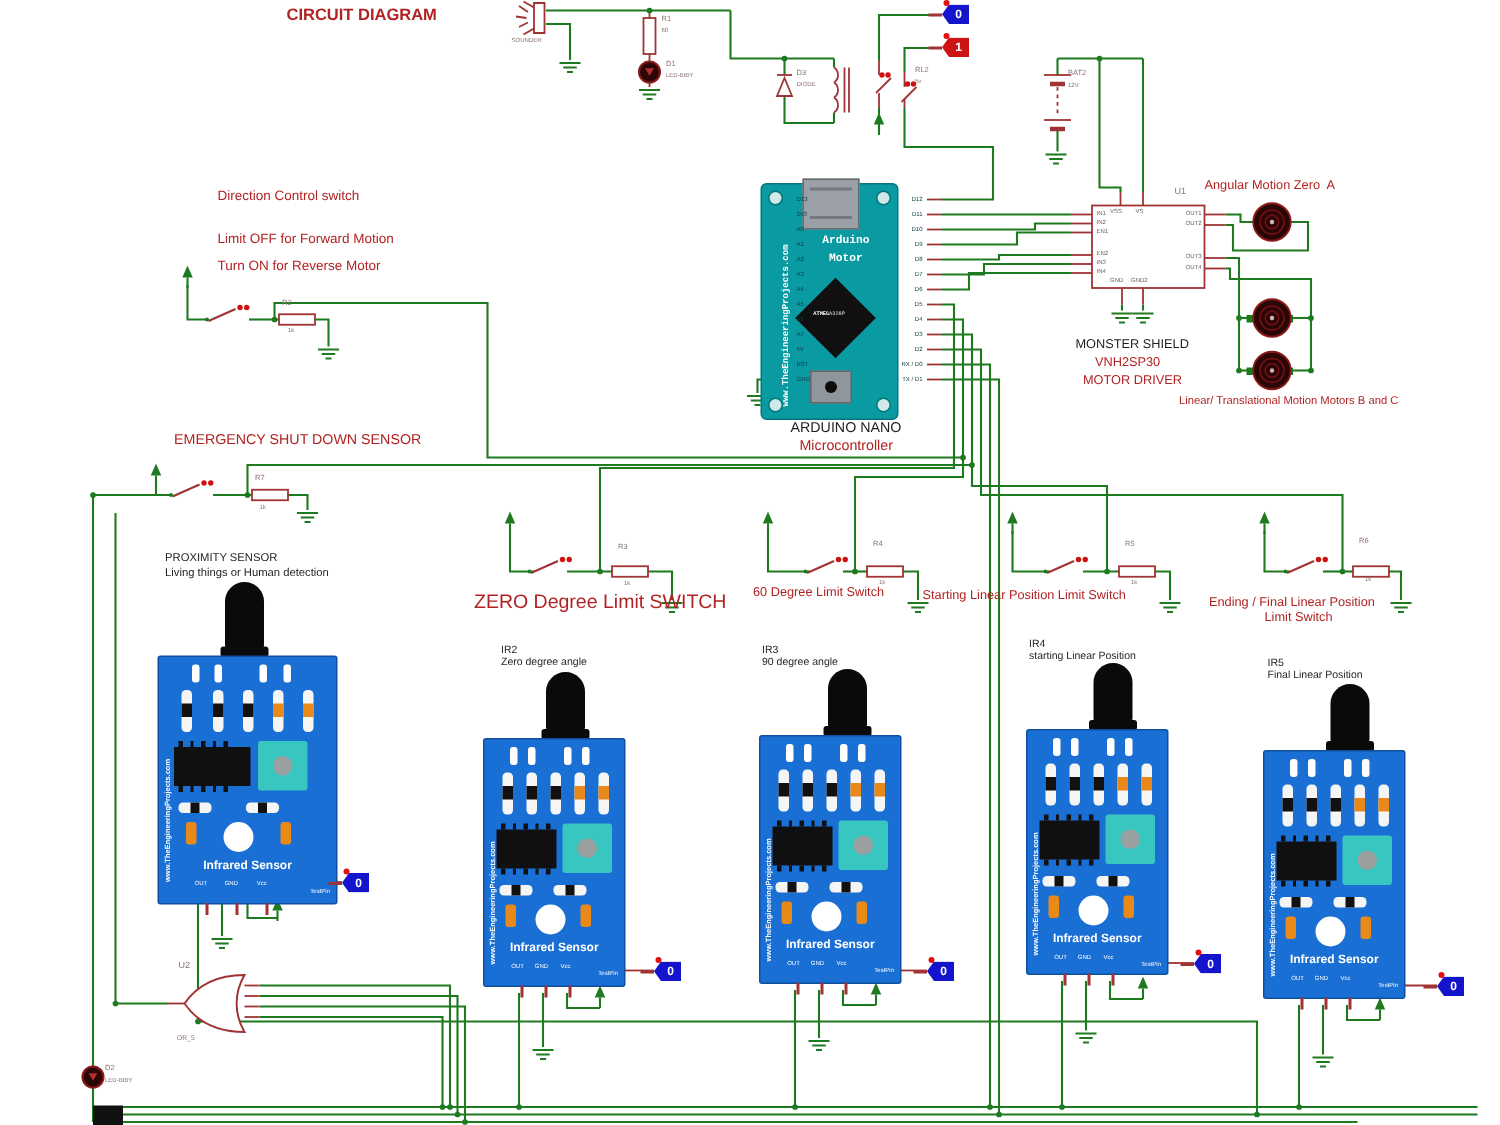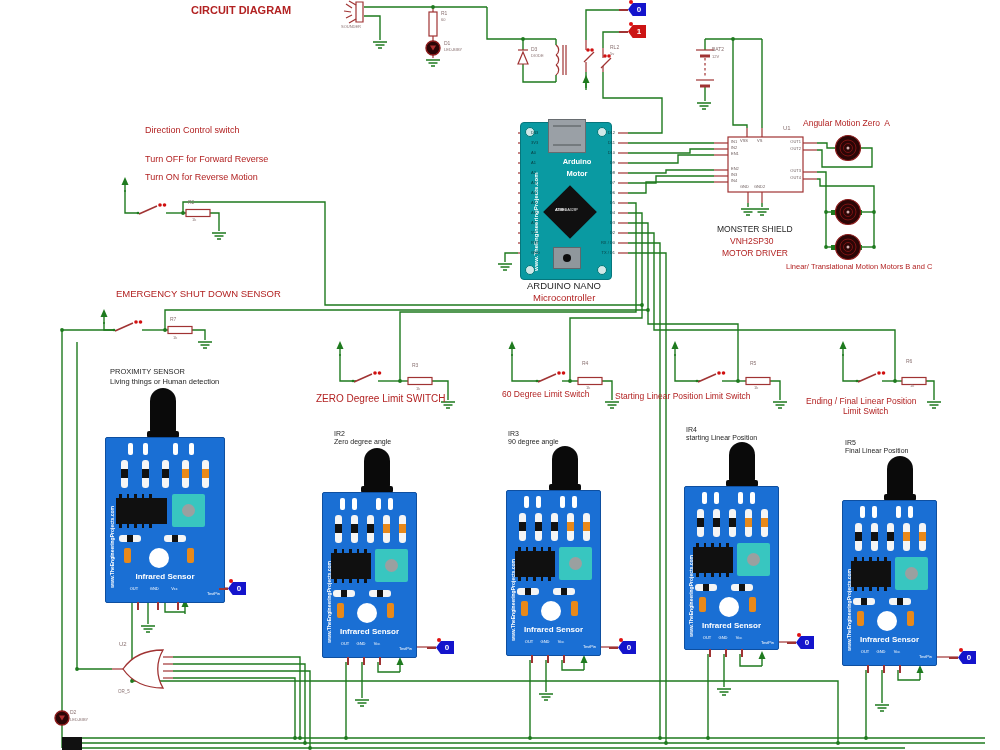--- a/index.html
+++ b/index.html
@@ -337,21 +337,21 @@
       <line x1="618" y1="183" x2="628" y2="183" stroke="#a03333" stroke-width="1.2"></line>
       <line x1="618" y1="193" x2="628" y2="193" stroke="#a03333" stroke-width="1.2"></line>
       <line x1="618" y1="203" x2="628" y2="203" stroke="#a03333" stroke-width="1.2"></line>
       <line x1="618" y1="213" x2="628" y2="213" stroke="#a03333" stroke-width="1.2"></line>
       <line x1="618" y1="223" x2="628" y2="223" stroke="#a03333" stroke-width="1.2"></line>
       <line x1="618" y1="233" x2="628" y2="233" stroke="#a03333" stroke-width="1.2"></line>
       <line x1="618" y1="243" x2="628" y2="243" stroke="#a03333" stroke-width="1.2"></line>
       <line x1="618" y1="253" x2="628" y2="253" stroke="#a03333" stroke-width="1.2"></line>
     </svg>
 
-  <div class="arduino" style="left:520px;top:122px;width:90px;height:156px;">
+  <div class="arduino" style="left:507px;top:122px;width:90px;height:156px;font-family:Liberation Mono, monospace;">
     <div class="ard-usb" style="left:27px;top:-4px;width:36px;height:32px;">
       <div class="ard-usb-line" style="left:4px;top:5px;width:28px;height:2px;"></div>
       <div class="ard-usb-line" style="left:4px;top:24px;width:28px;height:2px;"></div>
     </div>
     <div class="ard-hole" style="left:4px;top:4px;"></div>
     <div class="ard-hole" style="left:76px;top:4px;"></div>
     <div class="ard-hole" style="left:4px;top:142px;"></div>
     <div class="ard-hole" style="left:76px;top:142px;"></div>
     <div class="ard-site" style="left:12px;top:148px;">www.TheEngineeringProjects.com</div>
     <div class="ard-name" style="left:28px;top:34px;">Arduino</div>
@@ -382,30 +382,30 @@
     <div class="lbl" style="left:712px;top:55px;font-size:4px;color:#8a7272;">12V</div>
     <div class="lbl" style="left:783px;top:125px;font-size:6px;color:#8a7272;">U1</div>
     <div class="lbl" style="left:803px;top:119px;font-size:8.5px;color:#b22222;">Angular Motion Zero  A</div>
     <div class="lbl" style="left:717px;top:225px;font-size:8.5px;color:#1f1f1f;">MONSTER SHIELD</div>
     <div class="lbl" style="left:730px;top:237px;font-size:8.5px;color:#b22222;">VNH2SP30</div>
     <div class="lbl" style="left:722px;top:249px;font-size:8.5px;color:#b22222;">MOTOR DRIVER</div>
     <div class="lbl" style="left:786px;top:263px;font-size:7.5px;color:#b22222;">Linear/ Translational Motion Motors B and C</div>
     <div class="lbl" style="left:527px;top:281px;font-size:9.5px;color:#1f1f1f;">ARDUINO NANO</div>
     <div class="lbl" style="left:533px;top:293px;font-size:9.5px;color:#b22222;">Microcontroller</div>
     <div class="lbl" style="left:145px;top:126px;font-size:9px;color:#b22222;">Direction Control switch</div>
-    <div class="lbl" style="left:145px;top:155px;font-size:9px;color:#b22222;">Turn OFF for Forward Reverse</div>
-    <div class="lbl" style="left:145px;top:173px;font-size:9px;color:#b22222;">Turn ON for Reverse Motion</div>
+    <div class="lbl" style="left:145px;top:155px;font-size:9px;color:#b22222;">Limit OFF for Forward Motion</div>
+    <div class="lbl" style="left:145px;top:173px;font-size:9px;color:#b22222;">Turn ON for Reverse Motor</div>
     <div class="lbl" style="left:188px;top:200px;font-size:5px;color:#8a7272;">R2</div>
     <div class="lbl" style="left:192px;top:218px;font-size:4px;color:#8a7272;">1k</div>
     <div class="lbl" style="left:116px;top:289px;font-size:9.5px;color:#b22222;">EMERGENCY SHUT DOWN SENSOR</div>
     <div class="lbl" style="left:170px;top:317px;font-size:5px;color:#8a7272;">R7</div>
     <div class="lbl" style="left:173px;top:336px;font-size:4px;color:#8a7272;">1k</div>
     <div class="lbl" style="left:110px;top:368px;font-size:7.5px;color:#1f1f1f;">PROXIMITY SENSOR</div>
     <div class="lbl" style="left:110px;top:378px;font-size:7.5px;color:#1f1f1f;">Living things or Human detection</div>
-    <div class="lbl" style="left:316px;top:394px;font-size:10px;color:#b22222;">ZERO Degree Limit SWITCH</div>
+    <div class="lbl" style="left:316px;top:394px;font-size:13px;color:#b22222;">ZERO Degree Limit SWITCH</div>
     <div class="lbl" style="left:412px;top:363px;font-size:5px;color:#8a7272;">R3</div>
     <div class="lbl" style="left:416px;top:387px;font-size:4px;color:#8a7272;">1k</div>
     <div class="lbl" style="left:502px;top:390px;font-size:8.5px;color:#b22222;">60 Degree Limit Switch</div>
     <div class="lbl" style="left:582px;top:361px;font-size:5px;color:#8a7272;">R4</div>
     <div class="lbl" style="left:586px;top:386px;font-size:4px;color:#8a7272;">1k</div>
     <div class="lbl" style="left:615px;top:392px;font-size:8.5px;color:#b22222;">Starting Linear Position Limit Switch</div>
     <div class="lbl" style="left:750px;top:361px;font-size:5px;color:#8a7272;">R5</div>
     <div class="lbl" style="left:754px;top:386px;font-size:4px;color:#8a7272;">1k</div>
     <div class="lbl" style="left:806px;top:397px;font-size:8.5px;color:#b22222;">Ending / Final Linear Position</div>
     <div class="lbl" style="left:843px;top:407px;font-size:8.5px;color:#b22222;">Limit Switch</div>

